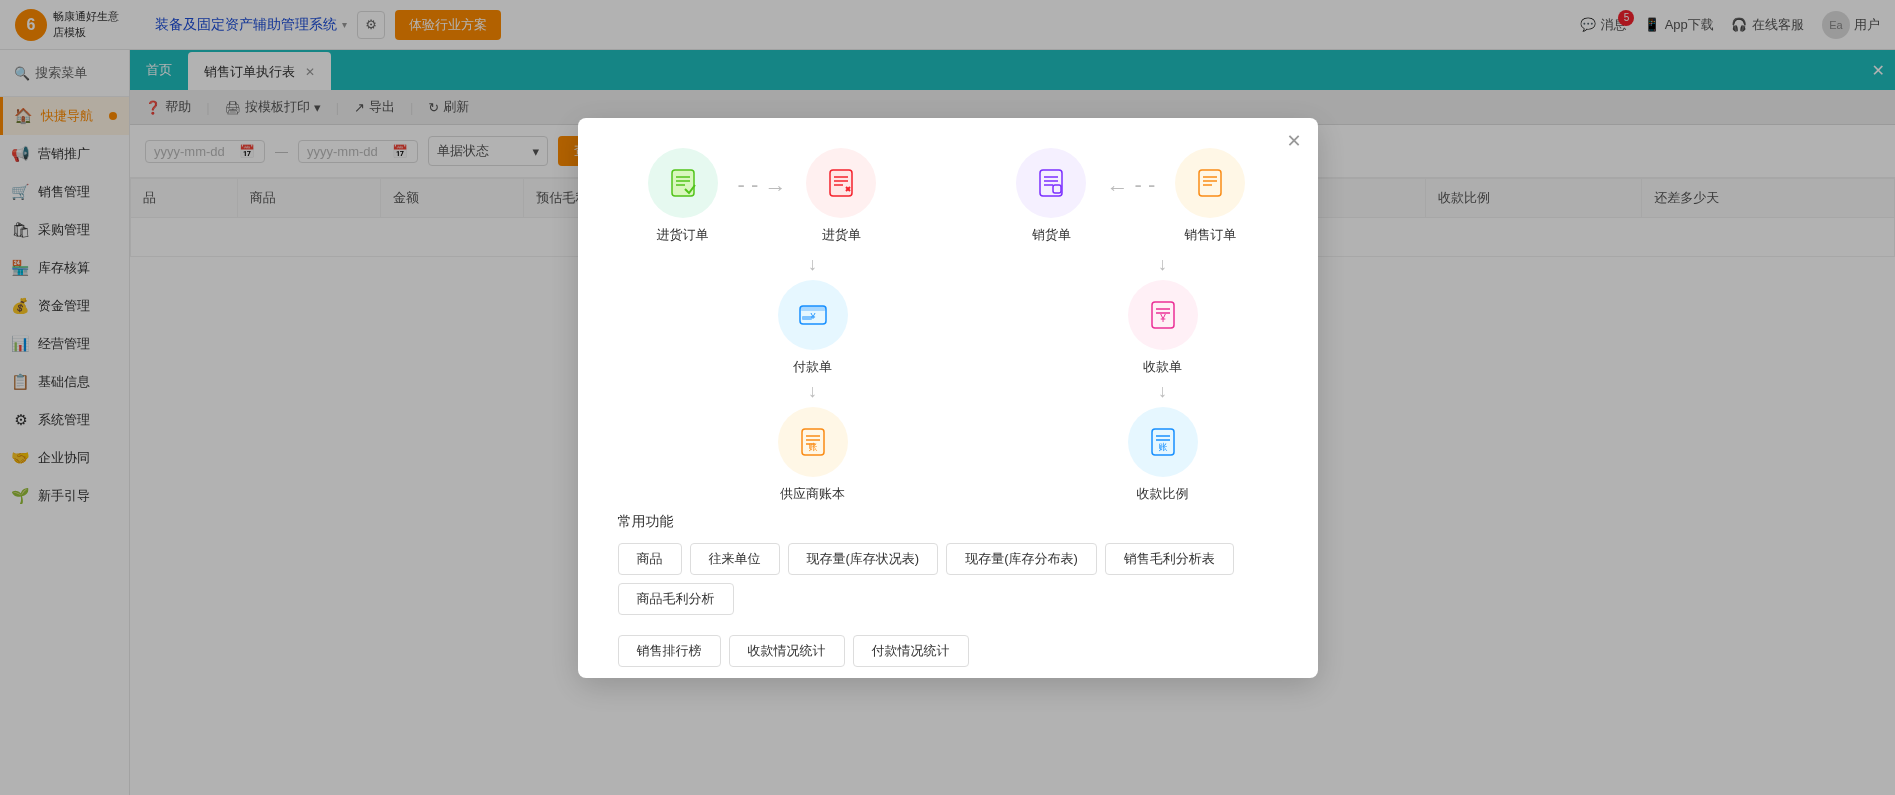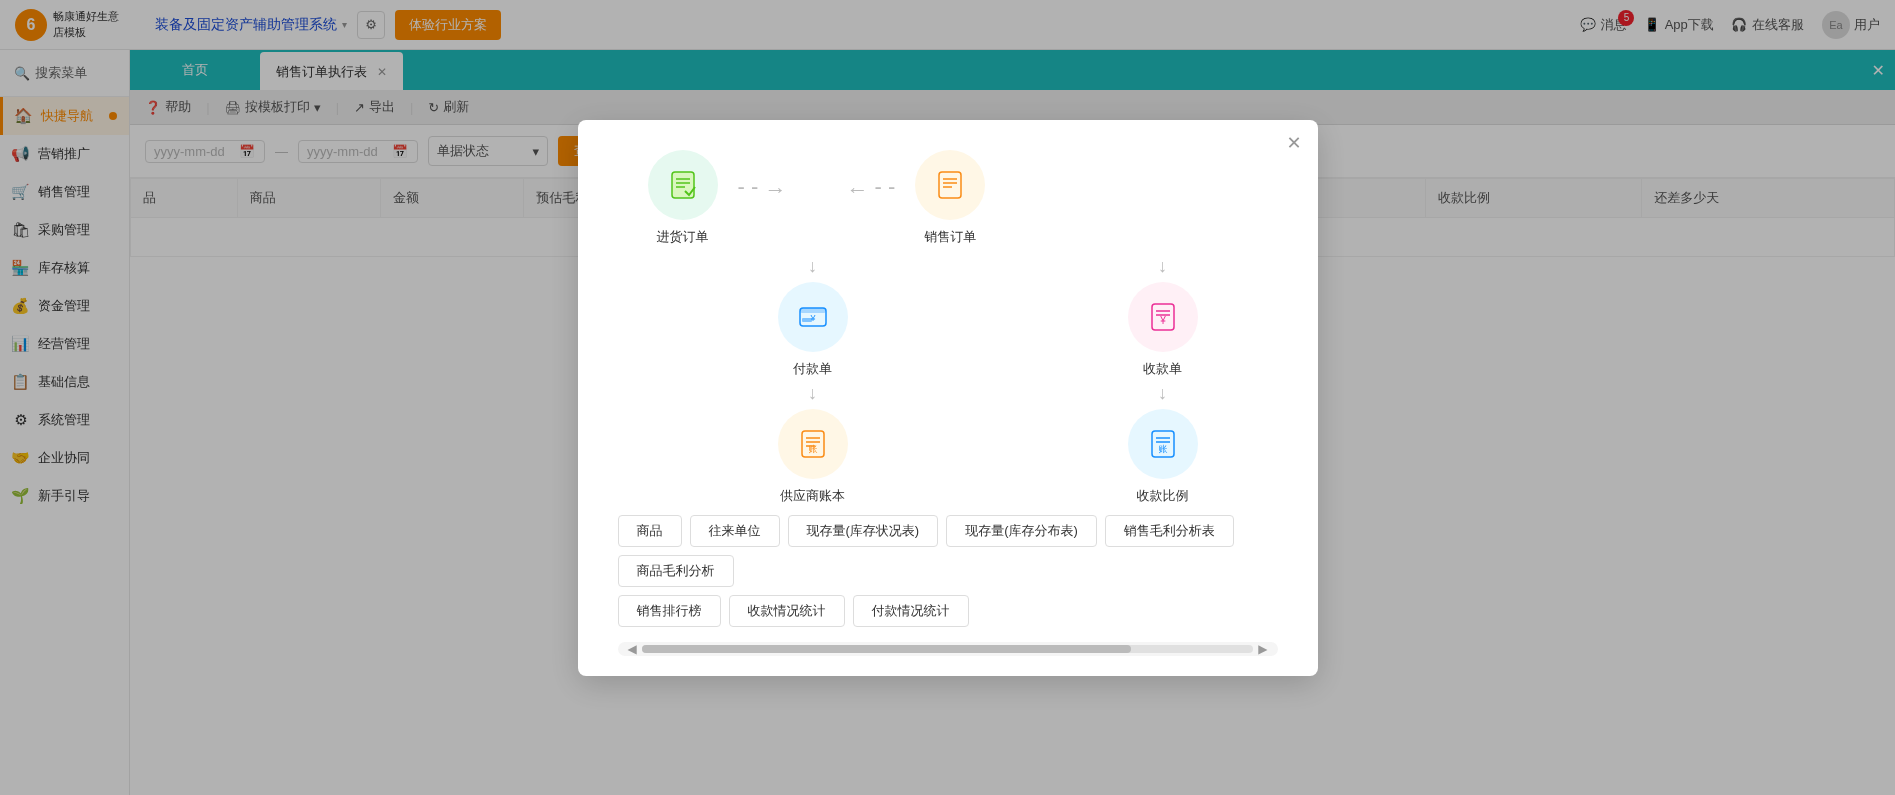--- a/index.html
+++ b/index.html
@@ -21,21 +21,21 @@
     .dropdown-arrow { color: #999; font-size: 10px; }
     .gear-btn { width: 28px; height: 28px; border: 1px solid #ddd; border-radius: 4px; display: flex; align-items: center; justify-content: center; cursor: pointer; color: #666; }
     .trial-btn { background: #ff8c00; color: white; border: none; border-radius: 4px; padding: 6px 14px; cursor: pointer; font-size: 13px; }
     .top-right { margin-left: auto; display: flex; align-items: center; gap: 18px; }
     .top-icon-item { display: flex; align-items: center; gap: 4px; color: #555; font-size: 13px; cursor: pointer; position: relative; }
     .badge { background: #f5222d; color: white; border-radius: 10px; font-size: 10px; padding: 0 4px; min-width: 16px; height: 16px; display: flex; align-items: center; justify-content: center; position: absolute; top: -6px; right: -8px; }
     .user-avatar { width: 28px; height: 28px; background: #ddd; border-radius: 50%; display: flex; align-items: center; justify-content: center; color: #666; }
 
     
     .tab-bar { display: flex; align-items: center; height: 40px; background: #1fbfbf; padding: 0 0 0 0; flex-shrink: 0; }
-    .tab-item { padding: 16px 16px; height: 40px; display: flex; align-items: center; cursor: pointer; font-size: 13px; color: rgba(255,255,255,0.85); gap: 6px; margin-left: 36px; }
+    .tab-item { padding: 16px 16px; height: 40px; display: flex; align-items: center; cursor: pointer; font-size: 13px; color: rgba(255,255,255,0.85); gap: 6px; }
     .tab-item.active { background: #fff; color: #333; border-radius: 4px 4px 0 0; margin-top: 4px; }
     .tab-home { color: white; font-size: 13px; }
     .tab-close { font-size: 12px; color: #999; margin-left: 4px; cursor: pointer; }
     .tab-bar-close { margin-left: auto; margin-right: 10px; color: white; font-size: 16px; cursor: pointer; }
 
     
     .sidebar-search { padding: 10px; border-bottom: 1px solid #f0f0f0; }
     .sidebar-search-inner { display: flex; align-items: center; gap: 5px; color: #666; font-size: 13px; cursor: pointer; padding: 4px; }
     .sidebar-nav-item { padding: 10px 12px; display: flex; align-items: center; gap: 8px; cursor: pointer; color: #333; font-size: 13px; }
     .sidebar-nav-item.active { background: #fff5e6; color: #ff8c00; border-left: 3px solid #ff8c00; }
@@ -286,23 +286,48 @@
             <line x1="9" y1="14" x2="23" y2="14" stroke="#52c41a" stroke-width="1.5"></line>
             <line x1="9" y1="18" x2="18" y2="18" stroke="#52c41a" stroke-width="1.5"></line>
             <polyline points="18,22 22,26 28,18" stroke="#52c41a" stroke-width="2" fill="none"></polyline>
           </svg>
         </div>
         <span class="flow-label">进货订单</span>
       </div>
 
       <div style="font-size:22px;color:#bbb;margin:0 -10px;margin-bottom:22px;">- - →</div>
 
+      <div class="flow-node">
+        <div class="flow-circle red">
+          <svg width="32" height="32" viewBox="0 0 32 32" fill="none">
+            <rect width="22" height="26" x="5" y="3" rx="3" fill="#ffe7e7" stroke="#f5222d" stroke-width="1.5"></rect>
+            <line x1="9" y1="10" x2="23" y2="10" stroke="#f5222d" stroke-width="1.5"></line>
+            <line x1="9" y1="14" x2="23" y2="14" stroke="#f5222d" stroke-width="1.5"></line>
+            <line x1="9" y1="18" x2="18" y2="18" stroke="#f5222d" stroke-width="1.5"></line>
+            <line x1="21" y1="20" x2="25" y2="24" stroke="#f5222d" stroke-width="2"></line>
+            <line x1="25" y1="20" x2="21" y2="24" stroke="#f5222d" stroke-width="2"></line>
+          </svg>
+        </div>
+        <span class="flow-label">进货单</span>
+      </div>
 
       <div style="width:80px;"></div>
 
+      <div class="flow-node">
+        <div class="flow-circle purple">
+          <svg width="32" height="32" viewBox="0 0 32 32" fill="none">
+            <rect width="22" height="26" x="5" y="3" rx="3" fill="#f5f0ff" stroke="#7b2fff" stroke-width="1.5"></rect>
+            <line x1="9" y1="10" x2="23" y2="10" stroke="#7b2fff" stroke-width="1.5"></line>
+            <line x1="9" y1="14" x2="23" y2="14" stroke="#7b2fff" stroke-width="1.5"></line>
+            <line x1="9" y1="18" x2="18" y2="18" stroke="#7b2fff" stroke-width="1.5"></line>
+            <rect x="18" y="18" width="8" height="8" rx="2" fill="#f5f0ff" stroke="#7b2fff" stroke-width="1.5"></rect>
+          </svg>
+        </div>
+        <span class="flow-label">销货单</span>
+      </div>
 
       <div style="font-size:22px;color:#bbb;margin:0 -10px;margin-bottom:22px;">← - -</div>
 
       <div class="flow-node">
         <div class="flow-circle orange">
           <svg width="32" height="32" viewBox="0 0 32 32" fill="none">
             <rect width="22" height="26" x="5" y="3" rx="3" fill="#fff7e6" stroke="#fa8c16" stroke-width="1.5"></rect>
             <line x1="9" y1="10" x2="23" y2="10" stroke="#fa8c16" stroke-width="1.5"></line>
             <line x1="9" y1="14" x2="23" y2="14" stroke="#fa8c16" stroke-width="1.5"></line>
             <line x1="9" y1="18" x2="18" y2="18" stroke="#fa8c16" stroke-width="1.5"></line>
@@ -372,29 +397,30 @@
               <line x1="9" y1="14" x2="23" y2="14" stroke="#1890ff" stroke-width="1.5"></line>
               <text x="16" y="24" font-size="9" fill="#1890ff" text-anchor="middle">账</text>
             </svg>
           </div>
           <span class="flow-label">收款比例</span>
         </div>
       </div>
     </div>
 
     <div style="margin-top:10px;">
+      <div class="common-func-title">常用功能</div>
       <div class="func-btns">
         <button class="func-btn">商品</button>
         <button class="func-btn">往来单位</button>
         <button class="func-btn">现存量(库存状况表)</button>
         <button class="func-btn">现存量(库存分布表)</button>
         <button class="func-btn">销售毛利分析表</button>
         <button class="func-btn">商品毛利分析</button>
       </div>
-      <div class="func-btns" style="margin-top:8px;">
+      <div class="func-btns" style="margin-top:20px;">
         <button class="func-btn">销售排行榜</button>
         <button class="func-btn">收款情况统计</button>
         <button class="func-btn">付款情况统计</button>
       </div>
     </div>
 
     <div class="modal-scroll">
       <span class="scroll-arrow">◀</span>
       <div class="scroll-track">
         <div class="scroll-thumb"></div>

